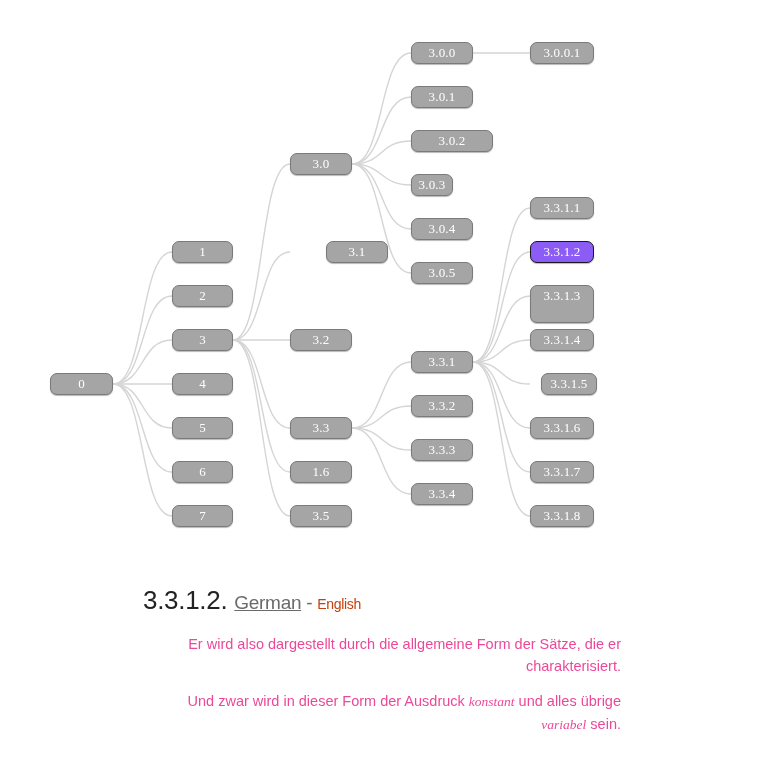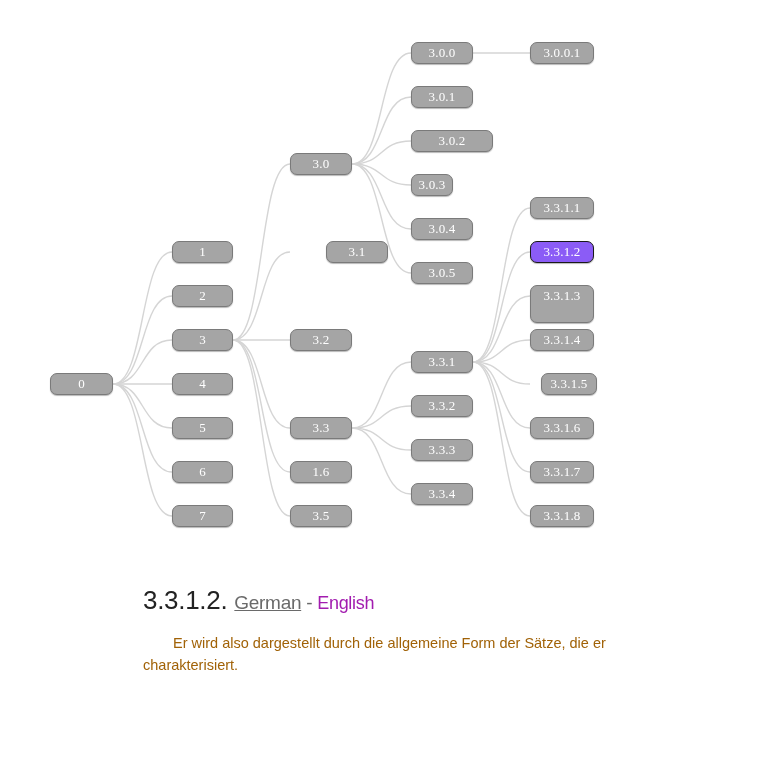--- a/index.html
+++ b/index.html
@@ -73,31 +73,32 @@
     text-decoration: underline;
     margin-left: 7px;
     cursor: pointer;
   }
   .heading .lang-sep {
     font-size: 19px;
     color: #6a6a6a;
     margin: 0 5px;
   }
   .heading .lang-secondary {
-    font-size: 18px;
-    color: #a21caf;
+    font-size: 14px;
+    color: #c2410c;
     cursor: pointer;
   }
   .para {
     margin: 0;
     padding: 13px 160px 0 143px;
     font-size: 14.5px;
     line-height: 22px;
-    color: #a16207;
+    color: #ec4899;
     text-indent: 30px;
+    text-align: right;
   }
   .para .it {
     font-family: "Liberation Serif", serif;
     font-style: italic;
     font-size: 13.5px;
   }
 </style>
 </head>
 <body>
 
@@ -172,14 +173,15 @@
       <div class="node" style="left: 530px; top: 505px; width: 64px; height: 22px;"><span>3.3.1.8</span></div>
     </div>
 </div>
 
 <div id="article">
   <h1 class="heading">
     <span class="num">3.3.1.2.</span><span class="lang-primary">German</span><span class="lang-sep">-</span><span class="lang-secondary">English</span>
   </h1>
   <div id="paragraphs">
       <p class="para"><span>Er wird also dargestellt durch die allgemeine Form der Sätze, die er charakterisiert.</span></p>
+      <p class="para"><span>Und zwar wird in dieser Form der Ausdruck </span><span class="it">konstant</span><span> und alles übrige </span><span class="it">variabel</span><span> sein.</span></p>
     </div>
 </div>
 
 </body></html>

